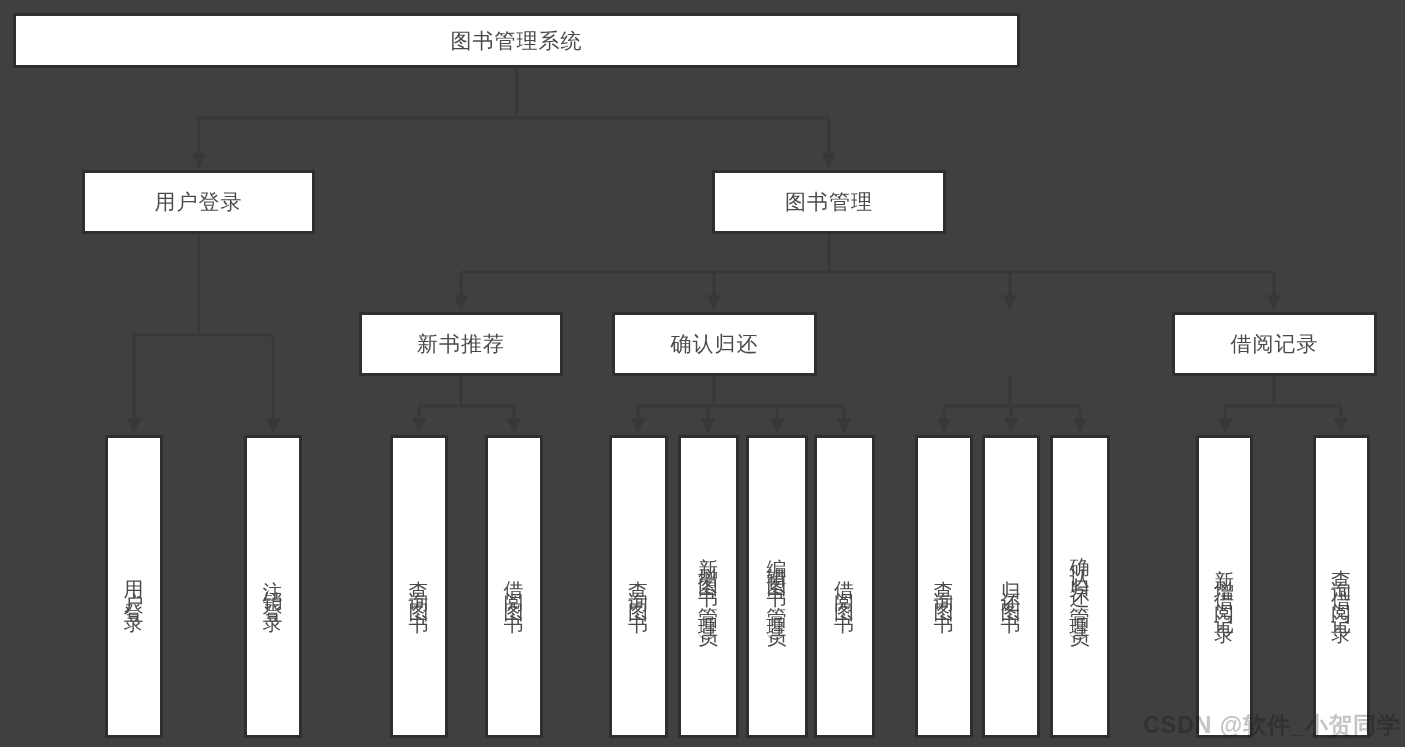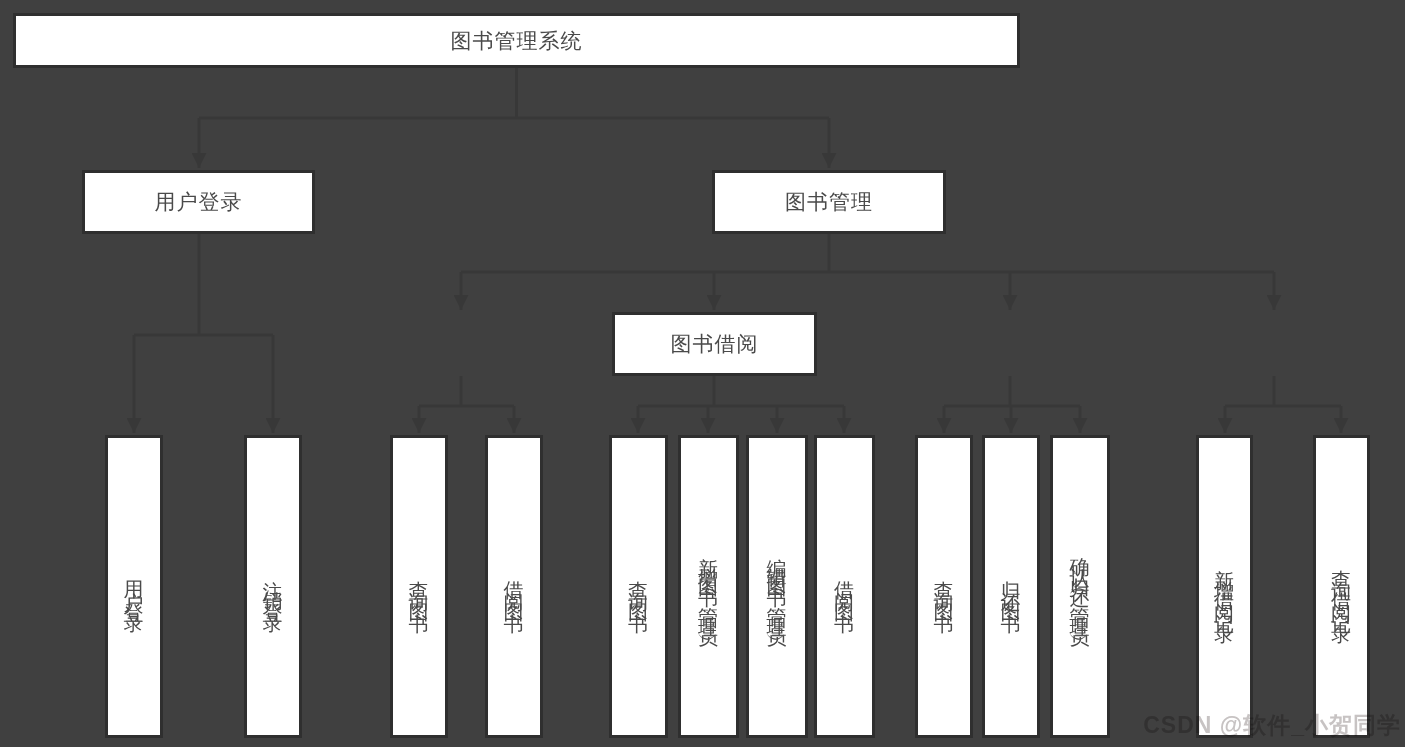--- a/index.html
+++ b/index.html
@@ -87,22 +87,28 @@
     <span>图书管理系统</span>
   </div>
 
   <div class="node hlabel" style="left:82px;top:170px;width:233px;height:64px;">
     <span>用户登录</span>
   </div>
   <div class="node hlabel" style="left:712px;top:170px;width:234px;height:64px;text-align:center;">
     <span>图书管理</span>
   </div>
 
+  <div class="node hlabel" style="left:359px;top:312px;width:204px;height:64px;">
+    <span>新书推荐</span>
+  </div>
   <div class="node hlabel" style="left:612px;top:312px;width:205px;height:64px;">
-    <span>图书借阅</span>
+    <span>确认归还</span>
+  </div>
+  <div class="node hlabel" style="left:1172px;top:312px;width:205px;height:64px;">
+    <span>借阅记录</span>
   </div>
 
   <div class="node vlabel" style="left:105px;top:435px;width:58px;height:303px;">
     <span class="vtext">用户登录</span>
   </div>
   <div class="node vlabel" style="left:244px;top:435px;width:58px;height:303px;">
     <span class="vtext">注销登录</span>
   </div>
   <div class="node vlabel" style="left:390px;top:435px;width:58px;height:303px;">
     <span class="vtext">查询图书</span>

